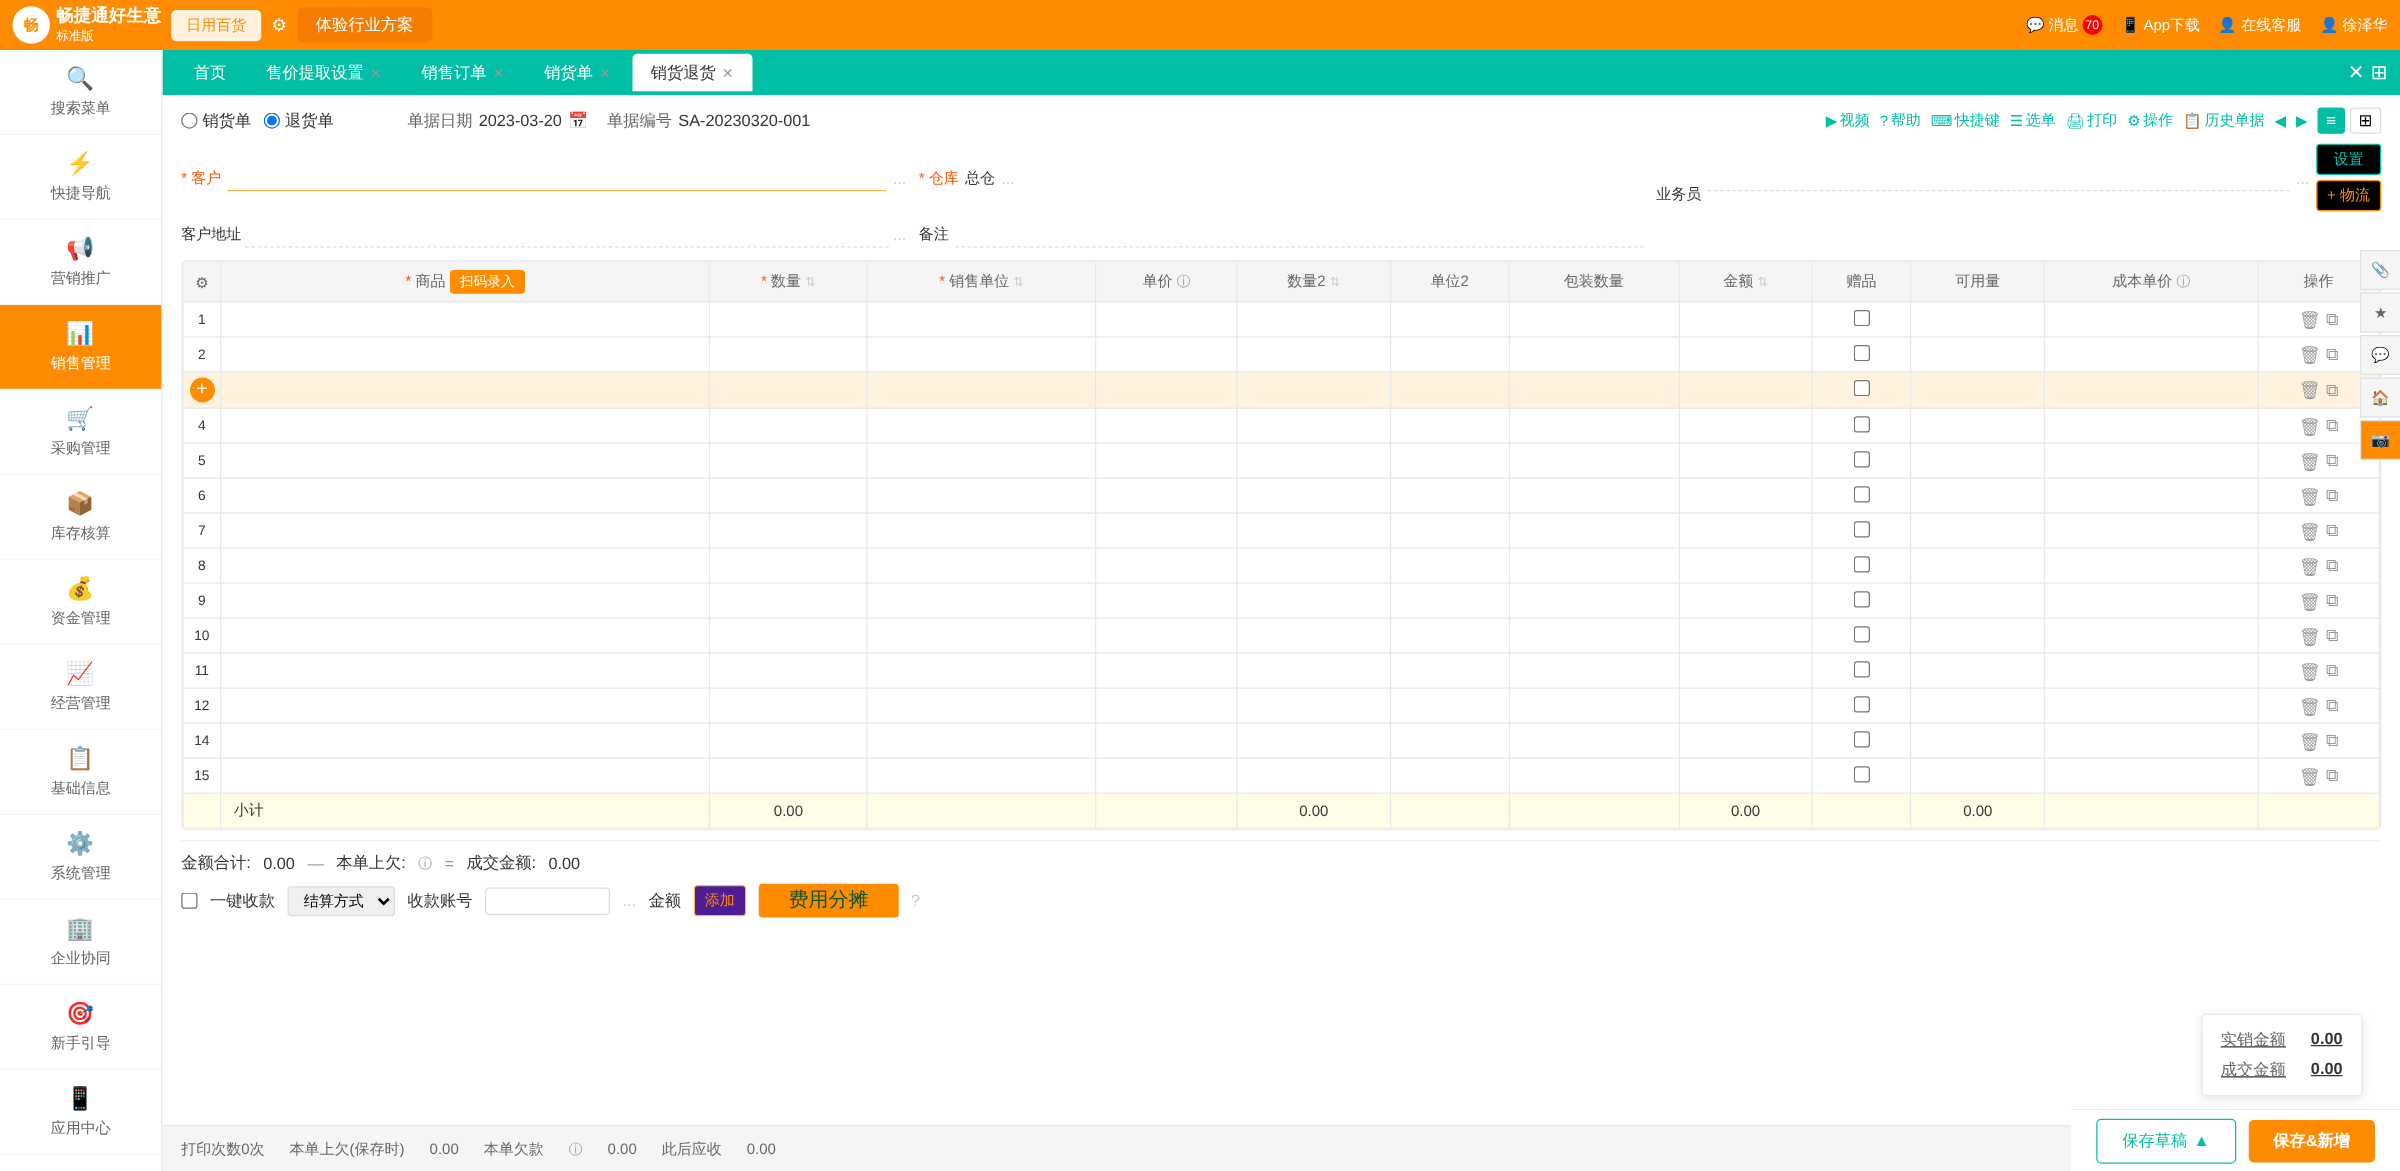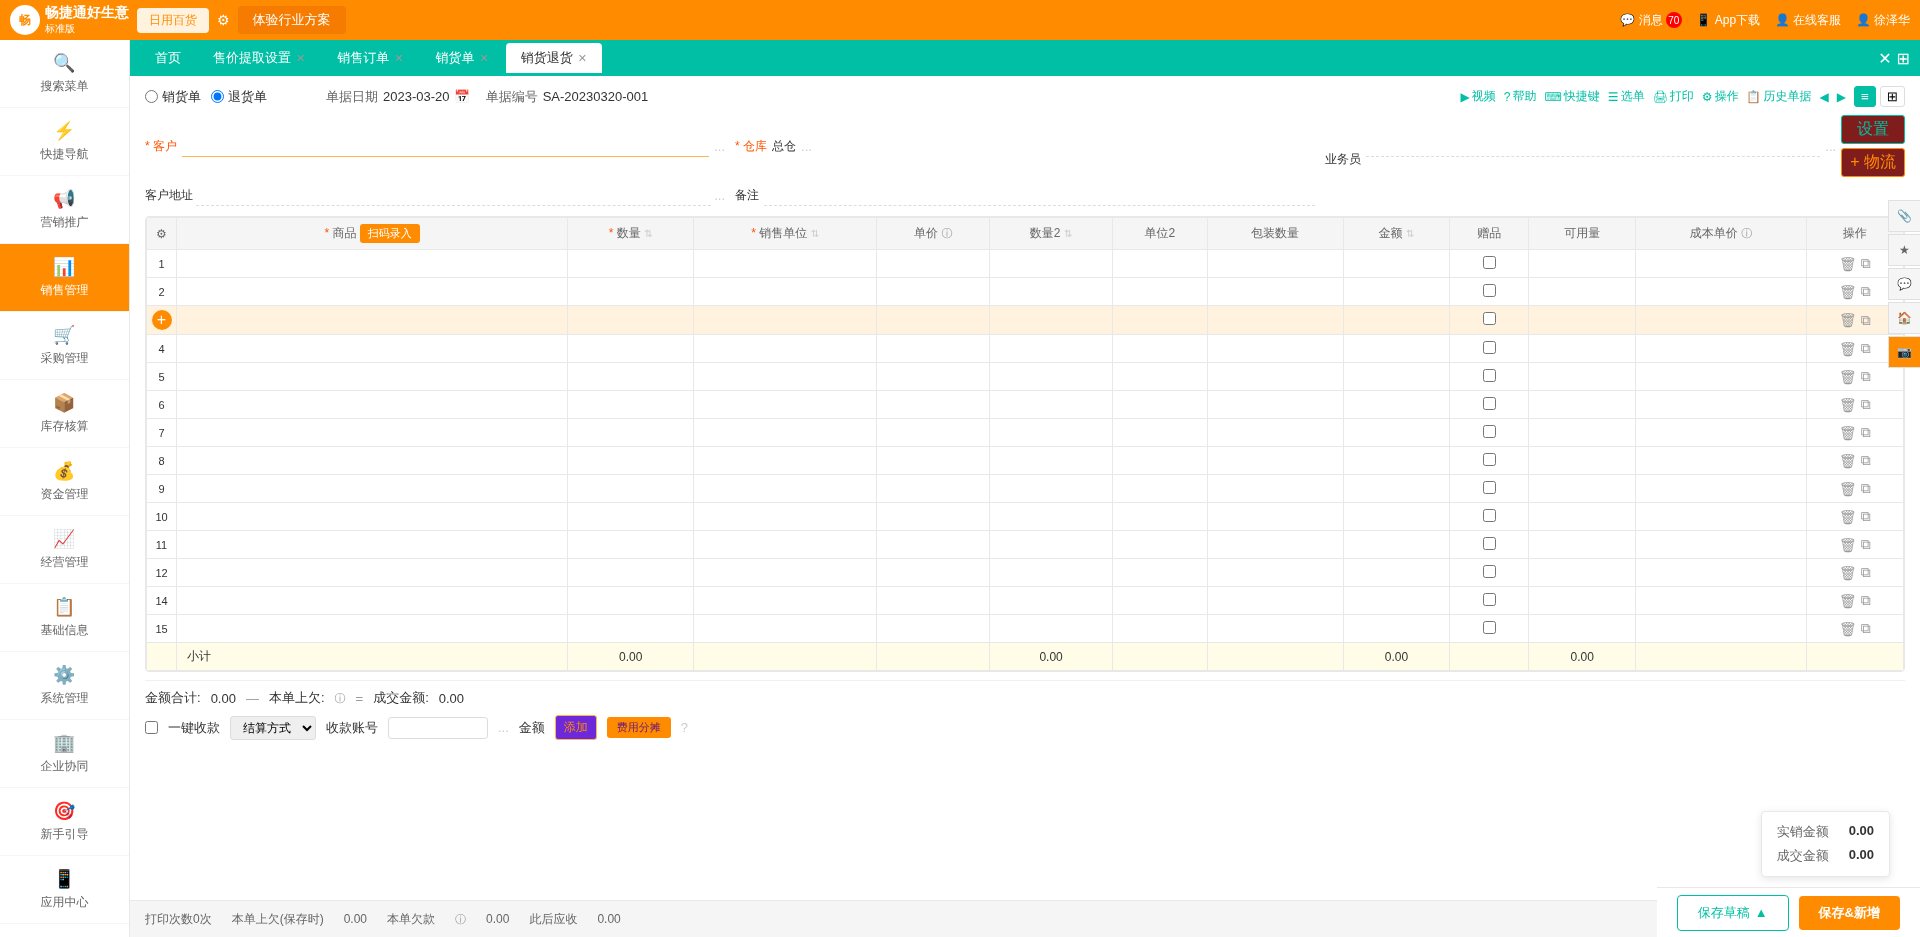--- a/index.html
+++ b/index.html
@@ -40,21 +40,21 @@
     .radio-group { display: flex; align-items: center; gap: 10px; }
     .radio-item { display: flex; align-items: center; gap: 4px; cursor: pointer; }
     .radio-item input[type=radio] { cursor: pointer; }
     .form-date { display: flex; align-items: center; gap: 5px; color: #666; margin-left: 44px; }
     .form-code { display: flex; align-items: center; gap: 5px; color: #666; }
     .header-actions { margin-left: auto; display: flex; align-items: center; gap: 8px; font-size: 12px; color: #00bfa5; }
     .header-actions span { cursor: pointer; display: flex; align-items: center; gap: 2px; }
     .view-btns { display: flex; gap: 4px; }
     .view-btn { border: 1px solid #ddd; background: white; padding: 2px 6px; cursor: pointer; border-radius: 3px; }
     .view-btn.active { background: #00bfa5; color: white; border-color: #00bfa5; }
-    .side-action-btn { border: 1px solid #00bfa5; color: #00bfa5; background: #7f1d1d; padding: 3px 8px; border-radius: 3px; cursor: pointer; font-size: 16px; white-space: nowrap; }
+    .side-action-btn { border: 1px solid #00bfa5; color: #00bfa5; background: #000000; padding: 3px 8px; border-radius: 3px; cursor: pointer; font-size: 12px; white-space: nowrap; }
 
     
     .data-table-wrapper { border: 1px solid #e8e8e8; border-radius: 4px; overflow: hidden; }
     .data-table { width: 100%; border-collapse: collapse; font-size: 12px; }
     .data-table th { background: #f5f5f5; border: 1px solid #e8e8e8; padding: 6px 4px; text-align: center; font-weight: normal; color: #666; white-space: nowrap; }
     .data-table td { border: 1px solid #e8e8e8; padding: 4px; text-align: center; height: 28px; color: #333; }
     .data-table tr.active-row td { background: #fff3e0; }
     .row-num { color: #999; font-size: 11px; }
     .scan-btn { background: #ff8c00; color: white; border: none; padding: 2px 8px; border-radius: 3px; cursor: pointer; font-size: 11px; }
     .sort-icon { color: #ccc; font-size: 10px; cursor: pointer; }
@@ -65,30 +65,30 @@
 
     
     .form-bottom { margin-top: 8px; display: flex; flex-direction: column; gap: 8px; border-top: 1px solid #f0f0f0; padding-top: 8px; }
     .amount-row { display: flex; align-items: center; gap: 10px; font-size: 13px; }
     .minus-icon { color: #999; }
     .equals-icon { color: #999; }
     .payment-row { display: flex; align-items: center; gap: 10px; }
     .payment-row input[type=checkbox] { cursor: pointer; }
     .payment-select { border: 1px solid #ddd; padding: 3px 8px; border-radius: 3px; font-size: 12px; }
     .payment-input { border: 1px solid #ddd; padding: 3px 8px; border-radius: 3px; font-size: 12px; width: 100px; }
-    .fee-split-btn { background: #ff8c00; color: #701a75; border: none; padding: 3px 10px; border-radius: 3px; cursor: pointer; font-size: 11px; }
-    .add-fee-btn { background: #6d28d9; color: #ff8c00; border: 1px solid #ffb74d; padding: 3px 8px; border-radius: 3px; cursor: pointer; font-size: 12px; }
+    .fee-split-btn { background: #ff8c00; color: #14532d; border: none; padding: 3px 24px; border-radius: 3px; cursor: pointer; font-size: 16px; }
+    .add-fee-btn { background: #4c1d95; color: #ff8c00; border: 1px solid #ffb74d; padding: 3px 8px; border-radius: 3px; cursor: pointer; font-size: 12px; }
 
     
     .status-bar { background: #f5f5f5; border-top: 1px solid #e8e8e8; padding: 6px 15px; display: flex; align-items: center; gap: 20px; font-size: 12px; color: #666; }
     .status-bar .toolbar-icons { margin-left: auto; display: flex; gap: 5px; }
     .toolbar-icon { width: 24px; height: 24px; background: white; border: 1px solid #ddd; border-radius: 3px; display: inline-flex; align-items: center; justify-content: center; cursor: pointer; font-size: 12px; }
 
     
-    .right-summary { position: fixed; right: 30px; bottom: 60px; background: white; border: 1px solid #e8e8e8; border-radius: 4px; padding: 8px 15px; font-size: 13px; box-shadow: 0 2px 8px rgba(0,0,0,0.1); }
+    .right-summary { position: fixed; right: 30px; bottom: 60px; background: white; border: 1px solid #e8e8e8; border-radius: 4px; padding: 8px 15px; font-size: 13px; box-shadow: 0 2px 8px rgba(0,0,0,0.1); text-decoration: underline; }
     .summary-row { display: flex; justify-content: space-between; gap: 20px; padding: 3px 0; }
     .summary-label { color: #666; }
     .summary-value { color: #333; font-weight: bold; }
 
     
     .bottom-actions { position: fixed; right: 0; bottom: 0; height: 50px; background: white; border-top: 1px solid #e8e8e8; display: flex; align-items: center; gap: 10px; padding: 0 20px; }
     .save-draft-btn { background: white; border: 1px solid #00bfa5; color: #00bfa5; padding: 8px 20px; border-radius: 4px; cursor: pointer; font-size: 13px; display: flex; align-items: center; gap: 5px; }
     .save-new-btn { background: #ff8c00; color: white; border: none; padding: 8px 20px; border-radius: 4px; cursor: pointer; font-size: 13px; font-weight: bold; }
 
     

